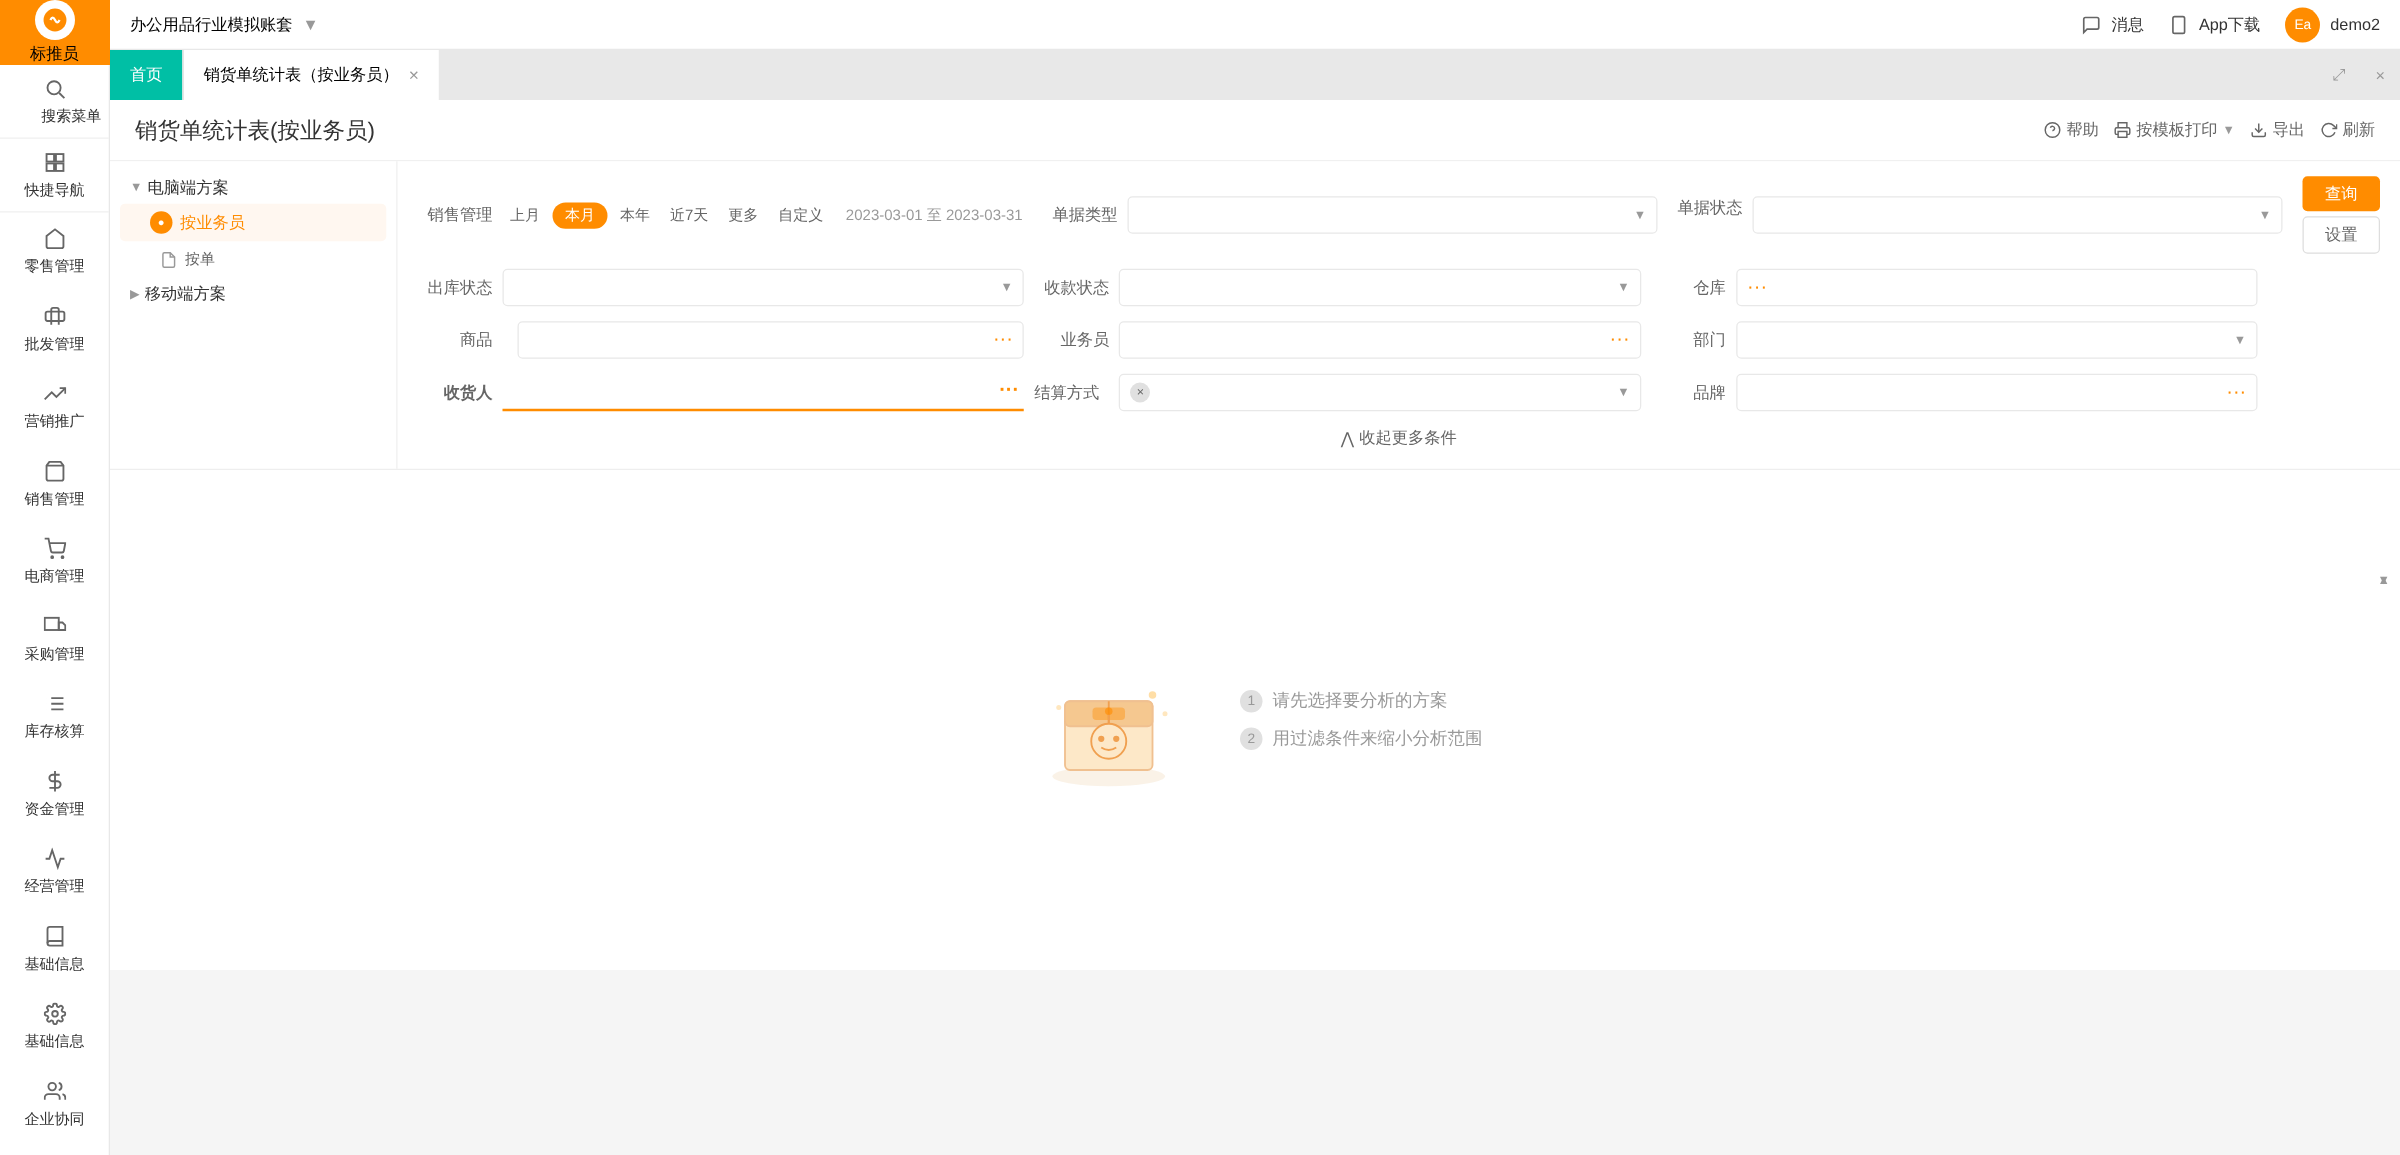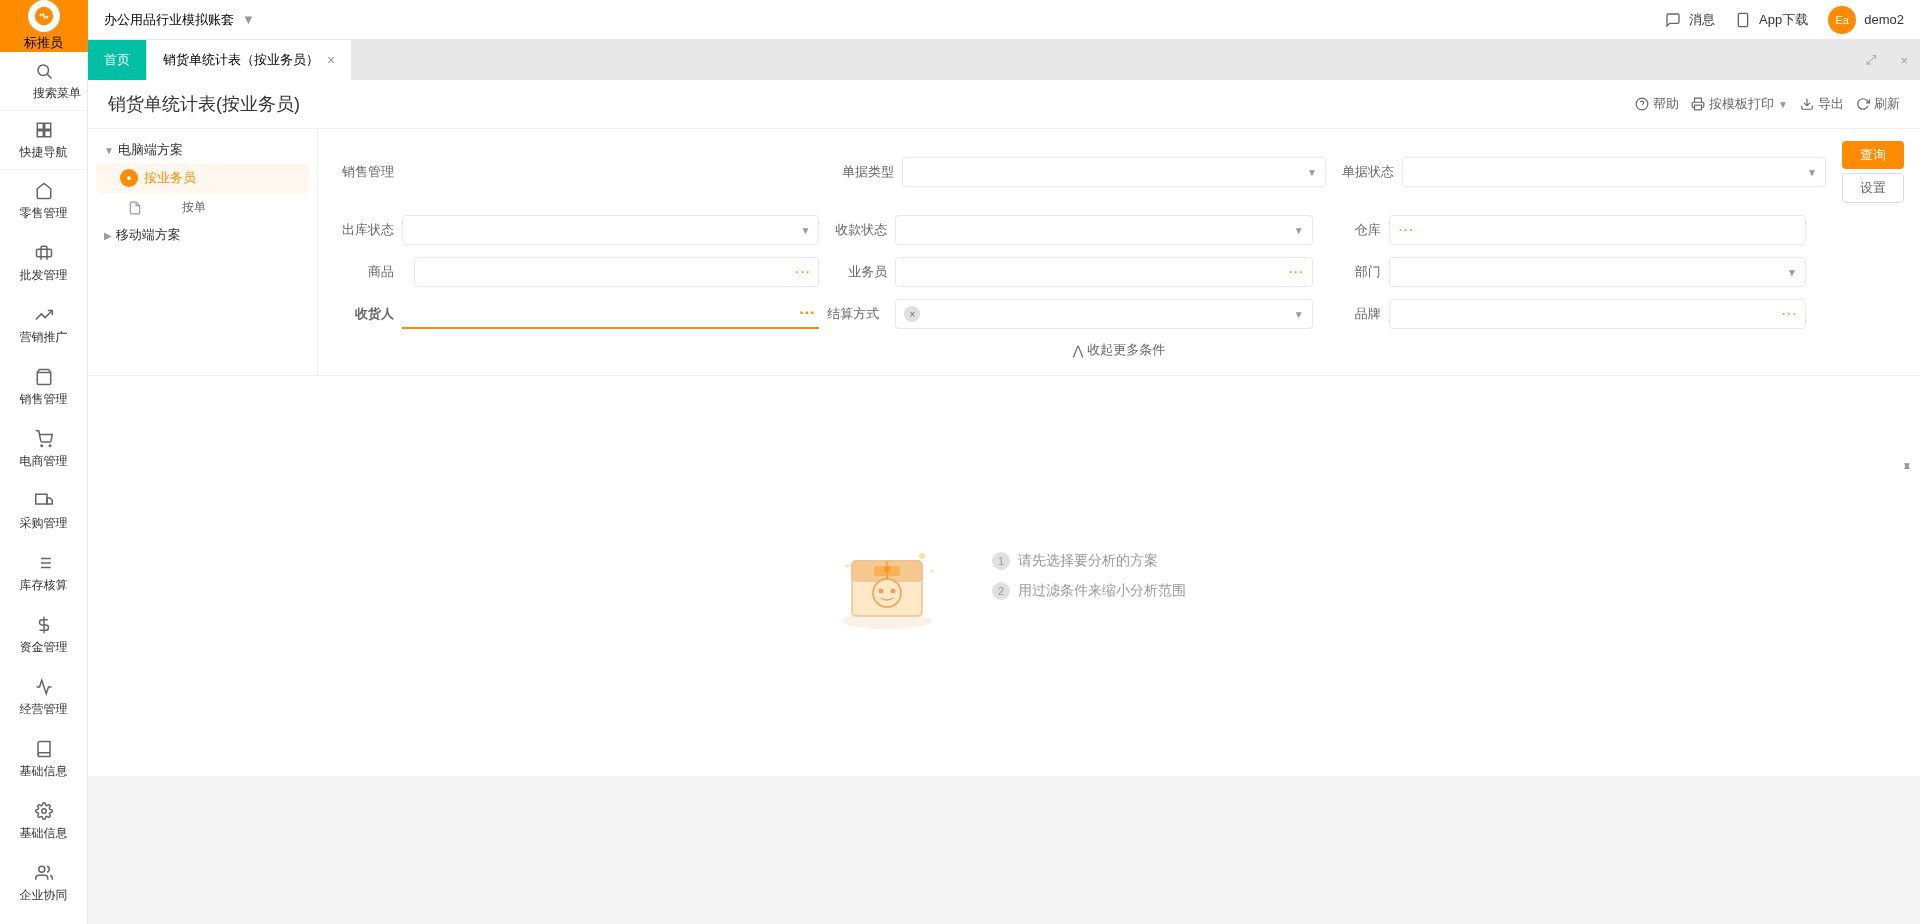--- a/index.html
+++ b/index.html
@@ -304,49 +304,58 @@
           <div style="display:flex;align-items:center;gap:6px;padding:6px 8px 6px 24px;background:#fff7f0;border-radius:4px;">
             <div style="width:18px;height:18px;background:#ff8c00;border-radius:50%;display:flex;align-items:center;justify-content:center;color:#fff;font-size:9px;">●</div>
             <span style="font-size:13px;color:#ff8c00;">按业务员</span>
           </div>
 
           <div style="display:flex;align-items:center;gap:6px;padding:6px 8px 6px 32px;">
             <svg width="14" height="14" viewBox="0 0 24 24" fill="none" stroke="#999" stroke-width="2">
                 <path d="M14 2H6a2 2 0 00-2 2v16a2 2 0 002 2h12a2 2 0 002-2V8z"></path>
                 <polyline points="14 2 14 8 20 8"></polyline>
               </svg>
-            <span style="font-size:12px;color:#666;margin-left:34px;">按单</span>
+            <span style="font-size:12px;color:#666;">按单</span>
           </div>
         </div>
 
         <div>
           <div style="display:flex;align-items:center;gap:4px;padding:4px 8px;cursor:pointer;">
             <span style="font-size:10px;color:#999;">▶</span>
             <span style="font-size:13px;color:#333;">移动端方案</span>
           </div>
         </div>
       </div>
 
       <div style="flex:1;padding:12px 16px;">
 
         <div style="display:flex;align-items:center;gap:8px;margin-bottom:12px;">
 
           <div style="display:flex;align-items:center;flex:1;">
             <span style="font-size:13px;color:#666;white-space:nowrap;margin-right:8px;width:60px;text-align:right;">销售管理</span>
+            <div style="flex:1;display:flex;align-items:center;gap:4px;">
+              <span style="font-size:12px;color:#666;cursor:pointer;padding:2px 6px;">上月</span>
+              <span style="font-size:12px;color:#fff;cursor:pointer;padding:2px 10px;background:#ff8c00;border-radius:12px;">本月</span>
+              <span style="font-size:12px;color:#666;cursor:pointer;padding:2px 6px;">本年</span>
+              <span style="font-size:12px;color:#666;cursor:pointer;padding:2px 6px;">近7天</span>
+              <span style="font-size:12px;color:#666;cursor:pointer;padding:2px 6px;">更多</span>
+              <span style="font-size:12px;color:#666;cursor:pointer;padding:2px 6px;">自定义</span>
+              <span style="font-size:12px;color:#999;margin-left:8px;">2023-03-01 至 2023-03-31</span>
+            </div>
           </div>
 
           <div style="display:flex;align-items:center;flex:1;">
             <span style="font-size:13px;color:#666;white-space:nowrap;margin-right:8px;width:60px;text-align:right;">单据类型</span>
             <div style="flex:1;height:30px;border:1px solid #e8e8e8;border-radius:4px;padding:0 8px;display:flex;align-items:center;justify-content:space-between;cursor:pointer;">
               <span style="color:#ccc;font-size:13px;"></span>
               <span style="font-size:10px;color:#999;">▼</span>
             </div>
           </div>
 
-          <div style="display:flex;align-items:center;flex:1;">
+          <div style="display:flex;flex:1;">
             <span style="font-size:13px;color:#666;white-space:nowrap;margin-right:8px;width:60px;text-align:right;">单据状态</span>
             <div style="flex:1;height:30px;border:1px solid #e8e8e8;border-radius:4px;padding:0 8px;display:flex;align-items:center;justify-content:space-between;cursor:pointer;">
               <span style="color:#ccc;font-size:13px;"></span>
               <span style="font-size:10px;color:#999;">▼</span>
             </div>
           </div>
 
           <div style="display:flex;flex-direction:column;gap:4px;margin-left:8px;">
             <button style="background:#ff8c00;color:#fff;border:none;border-radius:4px;padding:5px 18px;font-size:13px;cursor:pointer;">查询</button>
             <button style="background:#fff;color:#666;border:1px solid #ddd;border-radius:4px;padding:5px 14px;font-size:13px;cursor:pointer;">设置</button>

